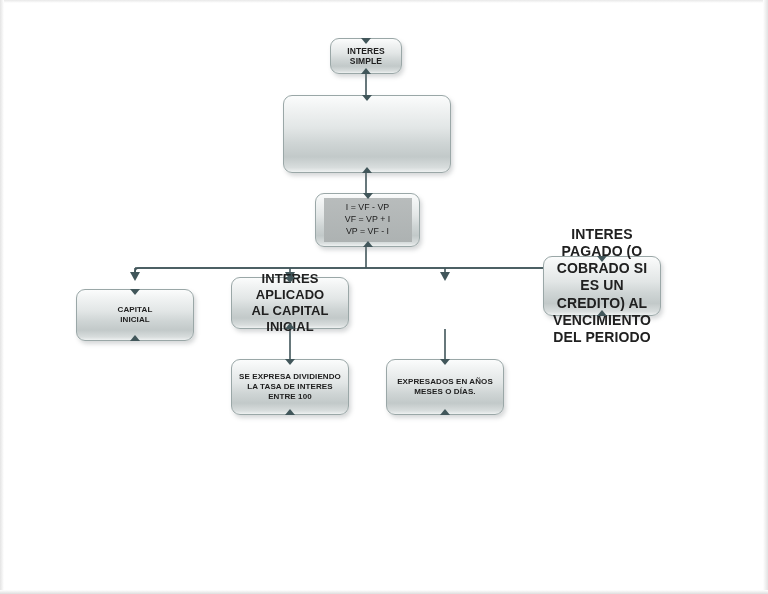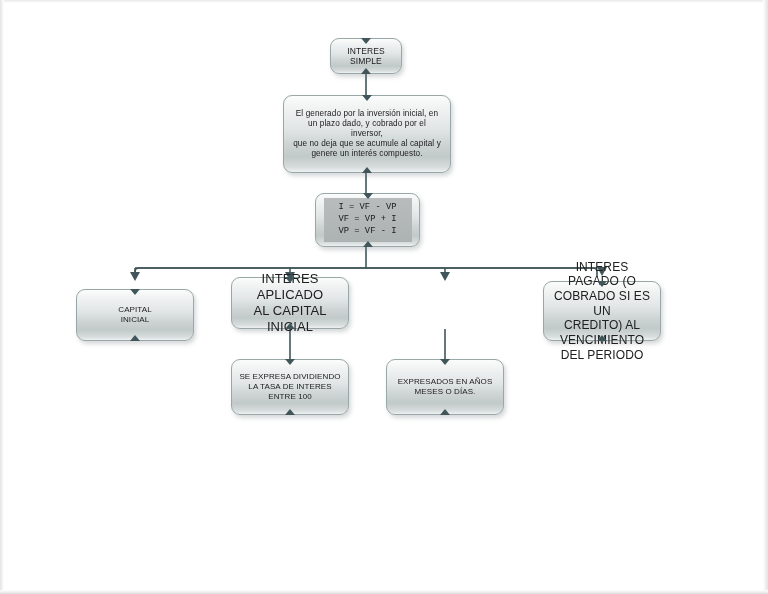--- a/index.html
+++ b/index.html
@@ -49,20 +49,21 @@
     justify-content:center;
     text-align:center;
     color:#202020;
     overflow:visible;
   }
   .node .txt{
     display:block;
     line-height:1.22;
     padding:0 5px;
     letter-spacing:0.1px;
+    font-weight:bold;
   }
   
   .nub{
     position:absolute;
     left:50%;
     width:0;height:0;
     border-left:5px solid transparent;
     border-right:5px solid transparent;
   }
   .nub.top{ top:-1px; margin-left:-5px; border-top:6px solid #41565a; }
@@ -78,31 +79,31 @@
     font-size:8.2px;
   }
   #node-formula{
     left:315px;top:193px;width:105px;height:54px;
   }
   #formula-panel{
     width:88px;height:44px;
     background:linear-gradient(to bottom,#b8bcbc,#adb2b2);
     display:flex;flex-direction:column;
     align-items:center;justify-content:center;
-    font-family:Liberation Mono, monospace;
+    font-family:Liberation Sans, sans-serif;
     font-size:8.8px;
     color:#1b1b1b;
     line-height:1.35;
   }
   #formula-panel span{display:block;white-space:nowrap;}
 
   #node-capital{ left:76px;top:277px;width:118px;height:52px;font-size:8px;margin-top:12px; }
   #node-interes-aplicado{ left:231px;top:277px;width:118px;height:52px;font-size:13px; }
   #node-tiempo{ left:386px;top:277px;width:118px;height:52px;font-size:8px; }
-  #node-interes-pagado{ left:543px;top:281px;width:118px;height:60px;font-size:12px; }
+  #node-interes-pagado{ left:543px;top:256px;width:118px;height:60px;font-size:14px; }
 
   #node-tasa{ left:231px;top:359px;width:118px;height:56px;font-size:8px; }
   #node-expresados{ left:386px;top:359px;width:118px;height:56px;font-size:8px; }
 </style>
 </head>
 <body>
 
 <div id="page">
 
   <div id="page-edge-top"></div>
@@ -140,21 +141,20 @@
   </svg>
 
   <div class="node" id="node-title">
     <span class="nub top"></span>
     <span class="txt">INTERES<br>SIMPLE</span>
     <span class="nub bot"></span>
   </div>
 
   <div class="node" id="node-definition">
     <span class="nub top"></span>
-    <span class="txt">El generado por la inversión inicial, en<br>un plazo dado, y cobrado por el<br>inversor,<br>que no deja que se acumule al capital y<br>genere un interés compuesto.</span>
     <span class="nub bot"></span>
   </div>
 
   <div class="node" id="node-formula">
     <span class="nub top"></span>
     <div id="formula-panel">
       <span>I = VF - VP</span>
       <span>VF = VP + I</span>
       <span>VP = VF - I</span>
     </div>

